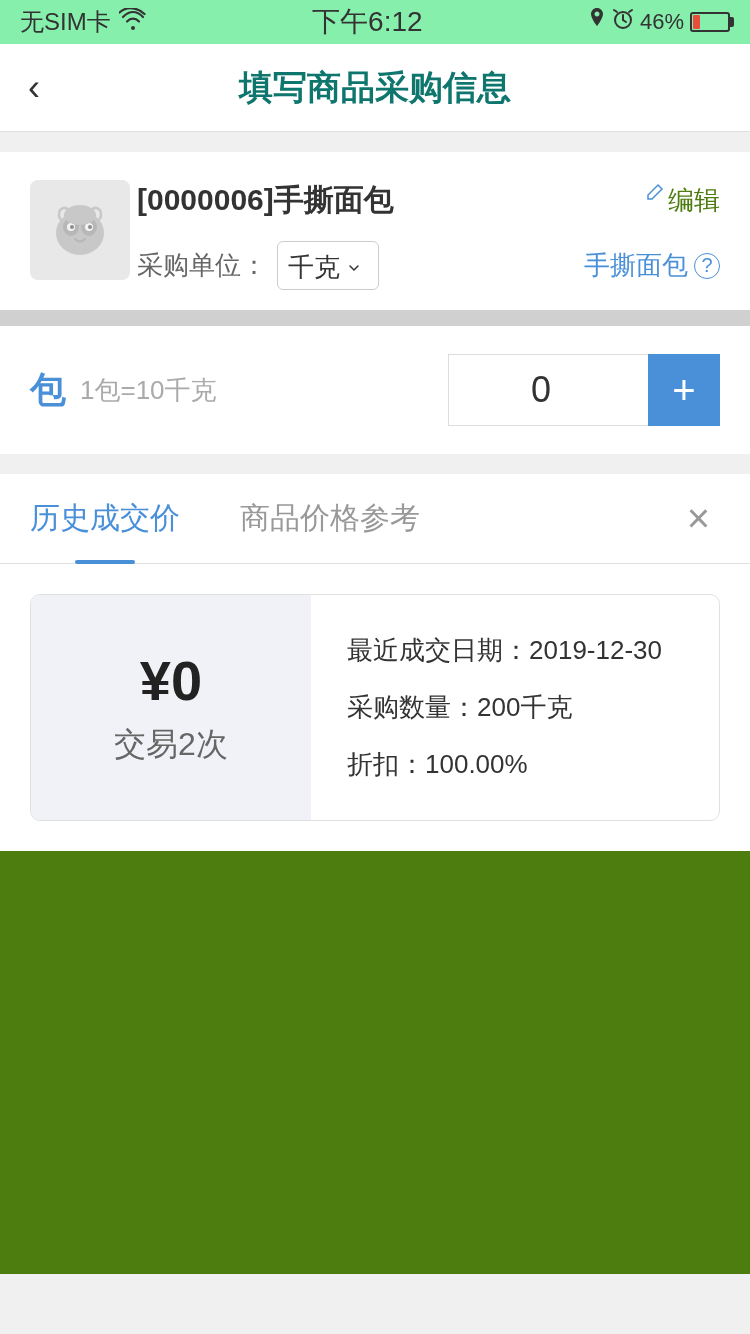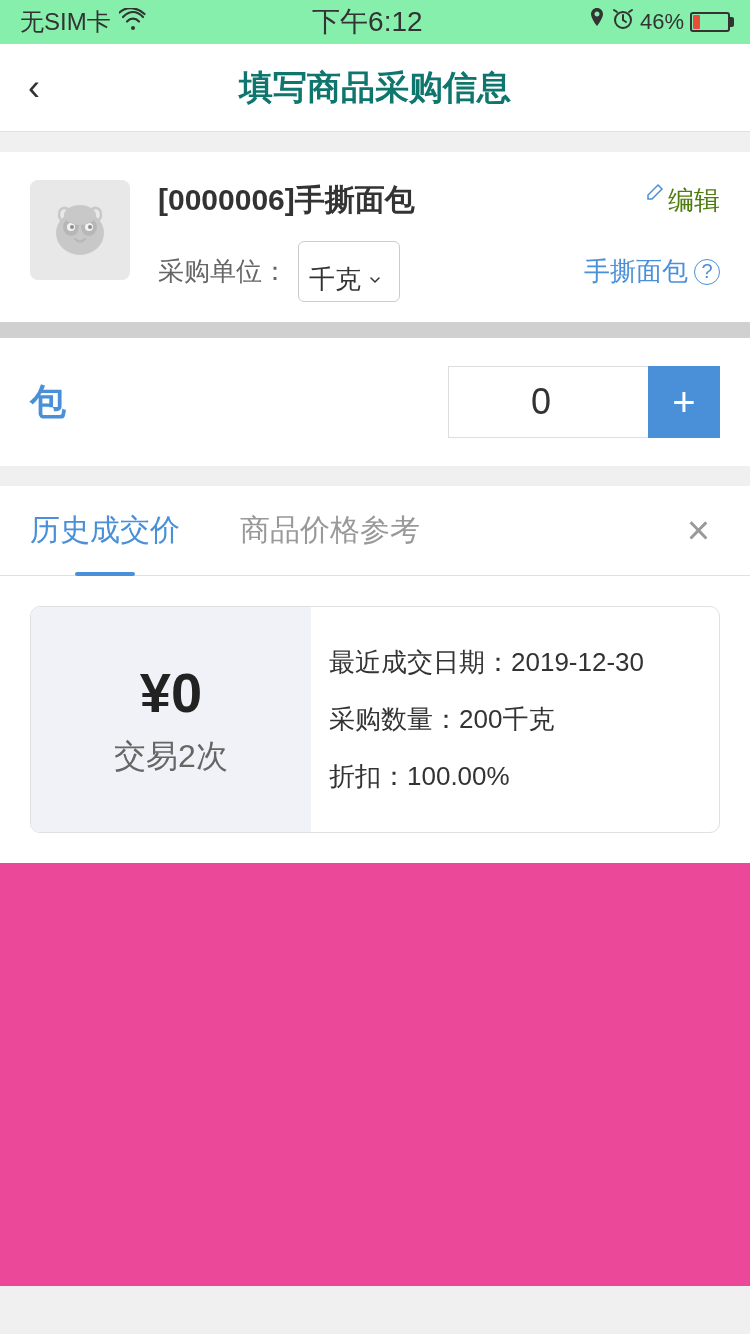--- a/index.html
+++ b/index.html
@@ -97,21 +97,21 @@
 
     
     .product-card {
       background: #ffffff;
       margin-top: 20px;
       padding: 28px 30px 20px 30px;
     }
     .product-row {
       display: flex;
       align-items: flex-start;
-      gap: 28px;
+      gap: 7px;
     }
     .product-thumbnail {
       width: 100px;
       height: 100px;
       background: #e8e8e8;
       border-radius: 8px;
       display: flex;
       align-items: center;
       justify-content: center;
       flex-shrink: 0;
@@ -152,21 +152,21 @@
     .unit-row {
       display: flex;
       align-items: center;
       gap: 10px;
       font-size: 26px;
       color: #666;
     }
     .unit-select {
       border: 1px solid #ccc;
       border-radius: 6px;
-      padding: 20px 16px 4px 10px;
+      padding: 8px 16px 4px 10px;
       font-size: 26px;
       color: #333;
       background: #fff;
       display: flex;
       align-items: center;
       gap: 6px;
       cursor: pointer;
     }
     .price-ref {
       font-size: 26px;
@@ -305,35 +305,35 @@
       font-weight: 700;
       color: #222;
     }
     .history-trade-count {
       font-size: 32px;
       color: #666;
       margin-top: 10px;
     }
     .history-right {
       flex: 1;
-      padding: 36px 18px;
+      padding: 36px 36px;
       display: flex;
       flex-direction: column;
       justify-content: center;
       gap: 18px;
     }
     .history-detail-row {
       font-size: 26px;
       color: #333;
       line-height: 1.5;
     }
 
     
     .main-content {
-      background: #ec4899;
+      background: #4d7c0f;
       min-height: 800px;
     }
   </style>
 </head>
 <body>
 
 <div class="status-bar">
   <div class="status-left">
     <span>无SIM卡</span>
     <span>
@@ -418,20 +418,21 @@
       </div>
     </div>
   </div>
 </div>
 
 <div class="gray-bar"></div>
 
 <div class="quantity-row">
   <div class="unit-label">
     <span class="unit-text-large">包</span>
+    <span class="unit-equiv">1包=10千克</span>
   </div>
   <div class="qty-input-group">
     <input class="qty-input" type="number" value="0" style="">
     <div class="qty-plus">+</div>
   </div>
 </div>
 
 <div class="main-content">
 
   <div class="tabs-container">

